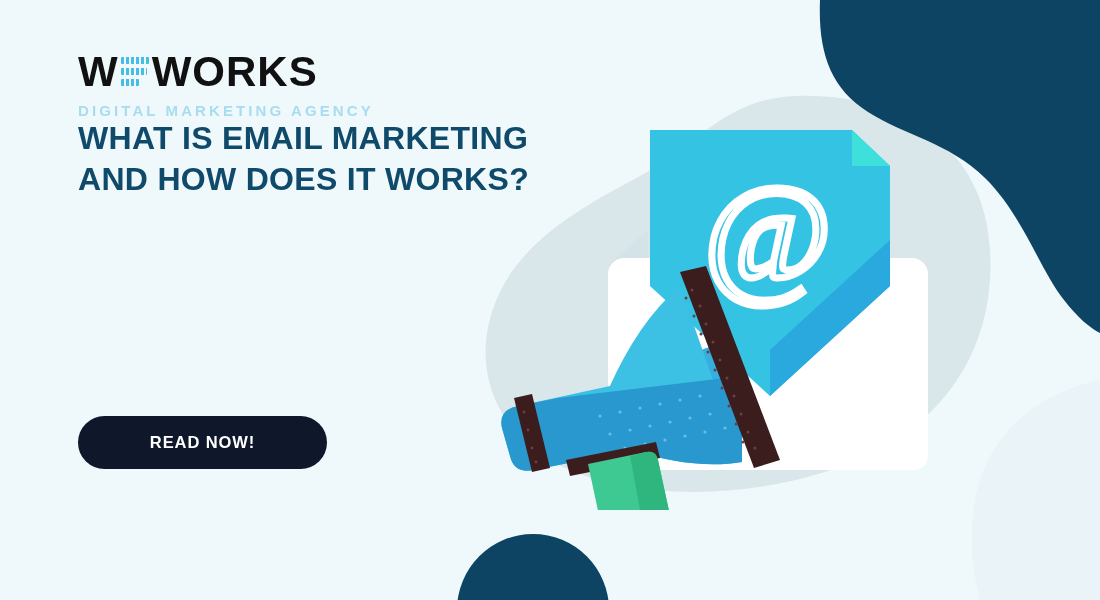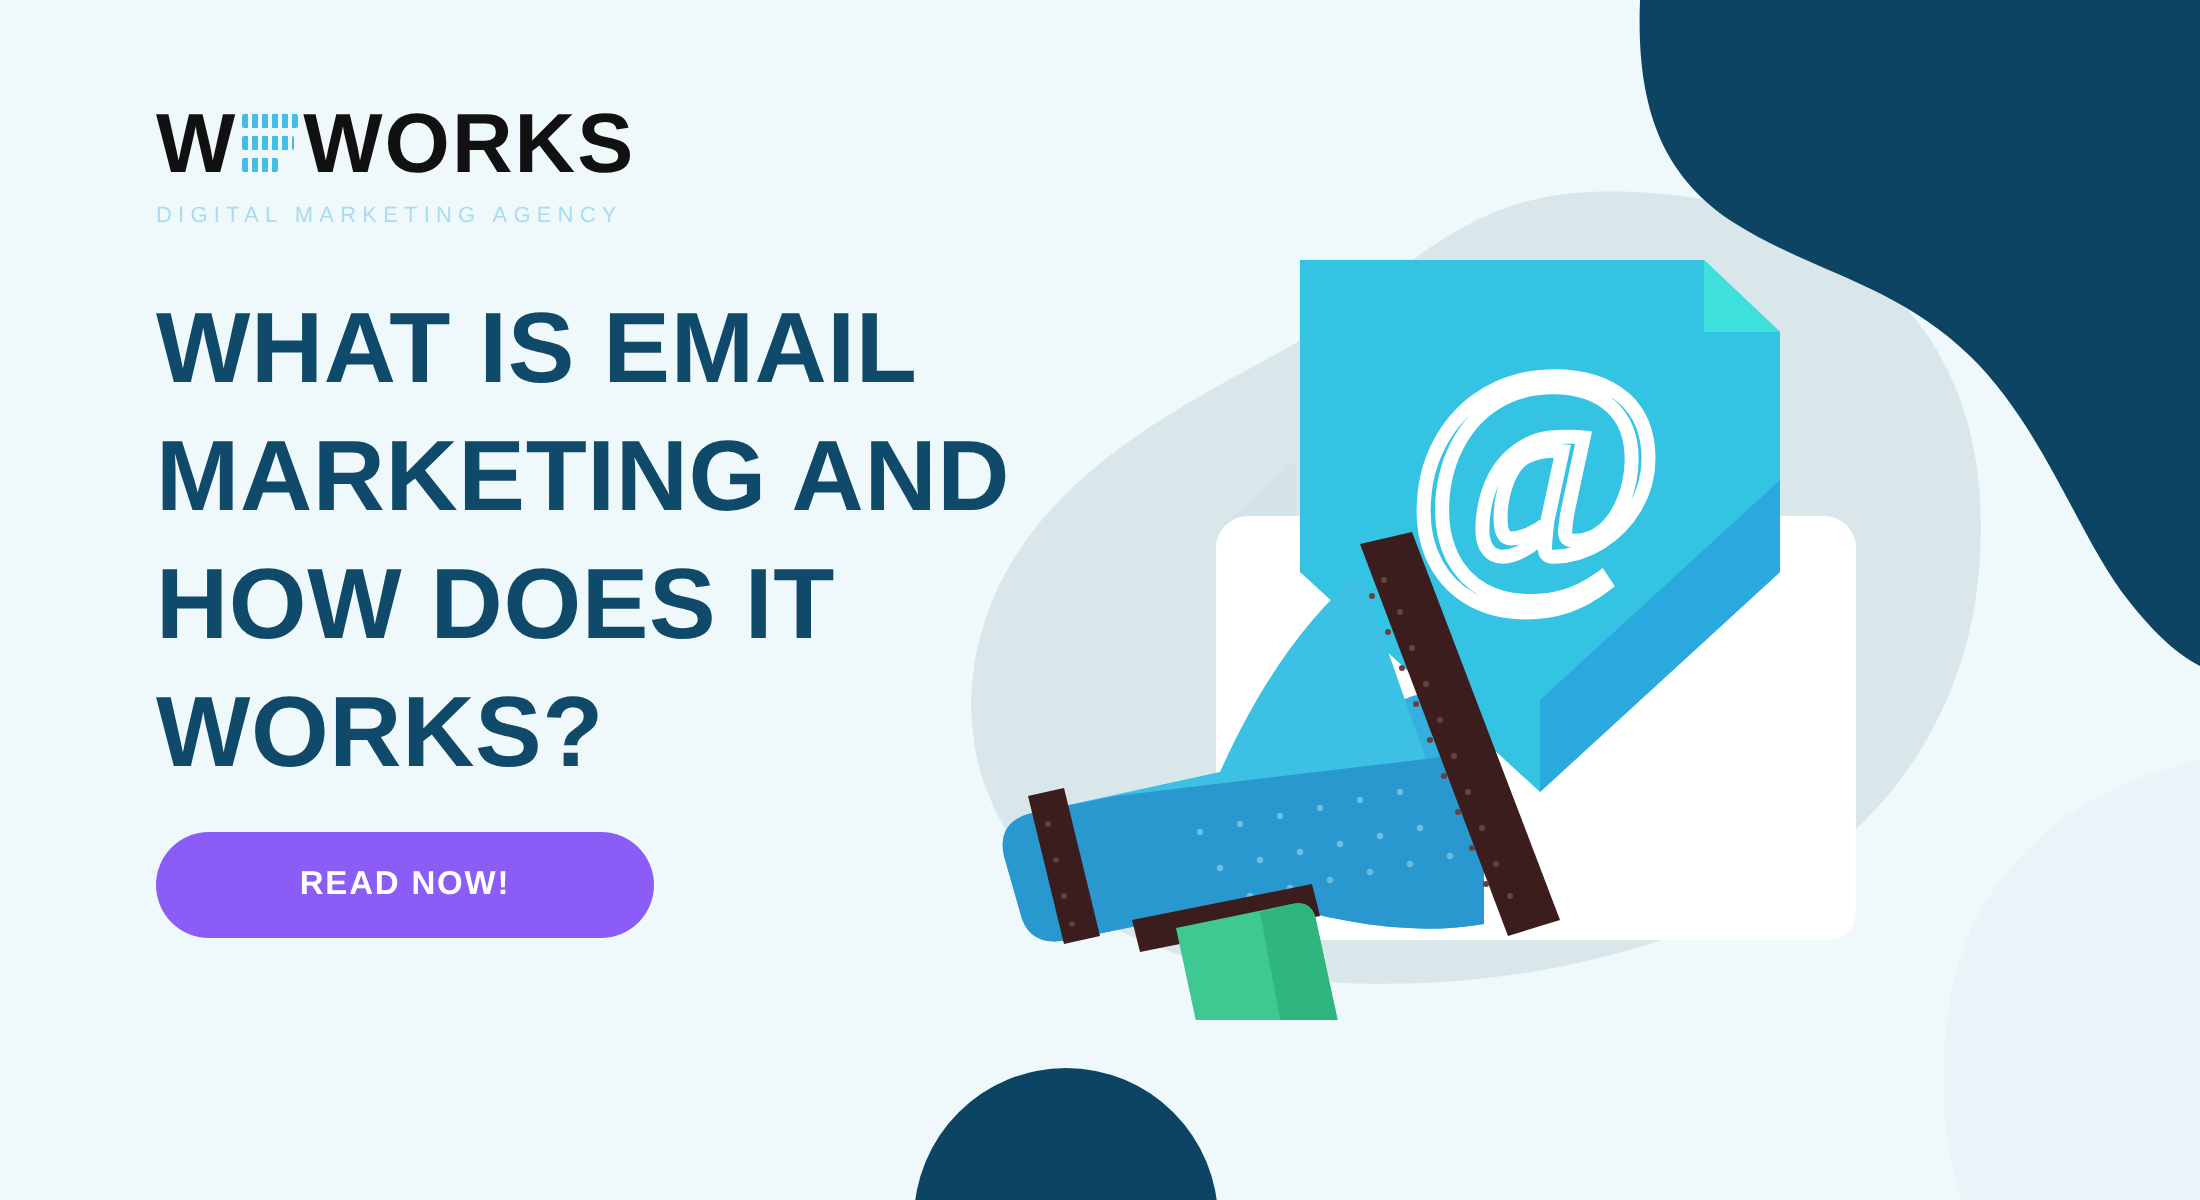--- a/index.html
+++ b/index.html
@@ -60,51 +60,51 @@
         #45bde4 0px, #45bde4 3px,
         #eff9fc 3px, #eff9fc 5px);
     background-color: #45bde4;
   }
   .logo-bar.b1 { width: 28px; }
   .logo-bar.b2 { width: 26px; }
   .logo-bar.b3 { width: 18px; }
 
   #logo-tagline {
     margin-top: 8px;
-    font-size: 11px;
-    font-weight: normal;
+    font-size: 15px;
+    font-weight: bold;
     letter-spacing: 3.1px;
     color: #a8dcee;
     white-space: nowrap;
   }
 
   
   #headline {
     position: absolute;
     left: 78px;
-    top: 142px;
+    top: 118px;
     width: 470px;
-    font-size: 50px;
+    font-size: 32px;
     font-weight: bold;
     line-height: 1.28;
     letter-spacing: 0.3px;
     color: #104a6b;
     margin: 0;
   }
 
   
   #cta-button {
     position: absolute;
     left: 78px;
     top: 416px;
     width: 249px;
     height: 53px;
     border: none;
     border-radius: 27px;
-    background: #8b5cf6;
+    background: #0f172a;
     color: #ffffff;
     font-family: "Liberation Sans", sans-serif;
     font-size: 16.5px;
     font-weight: bold;
     letter-spacing: 0.9px;
     cursor: pointer;
     padding: 0;
   }
 
   

